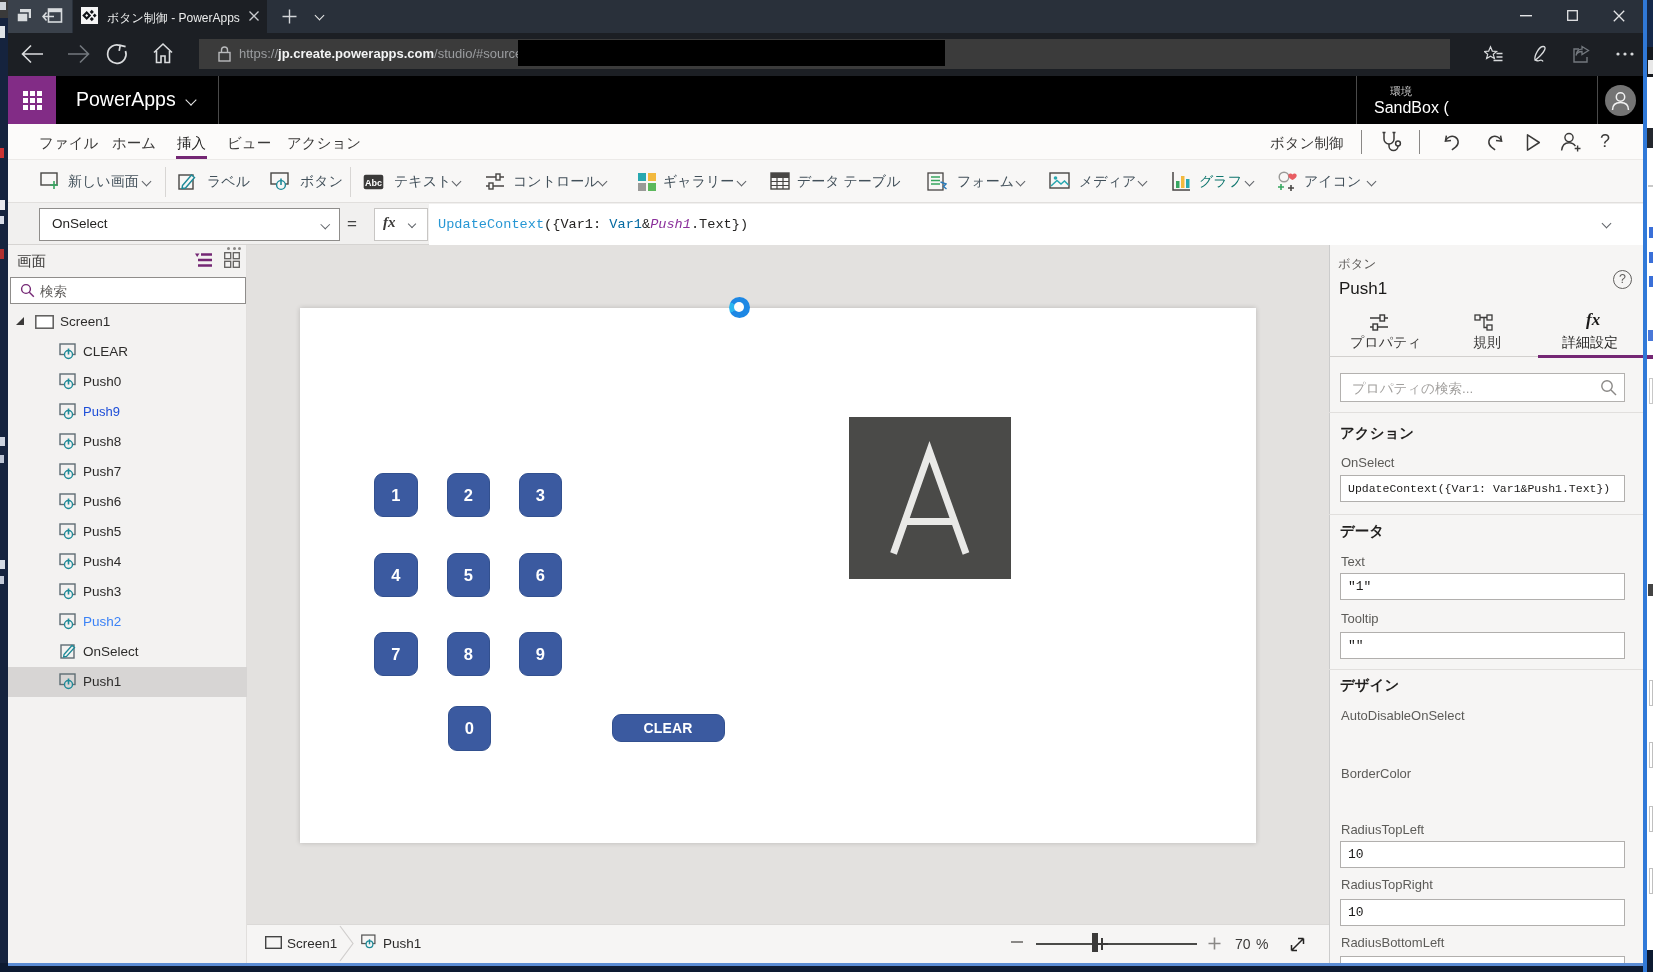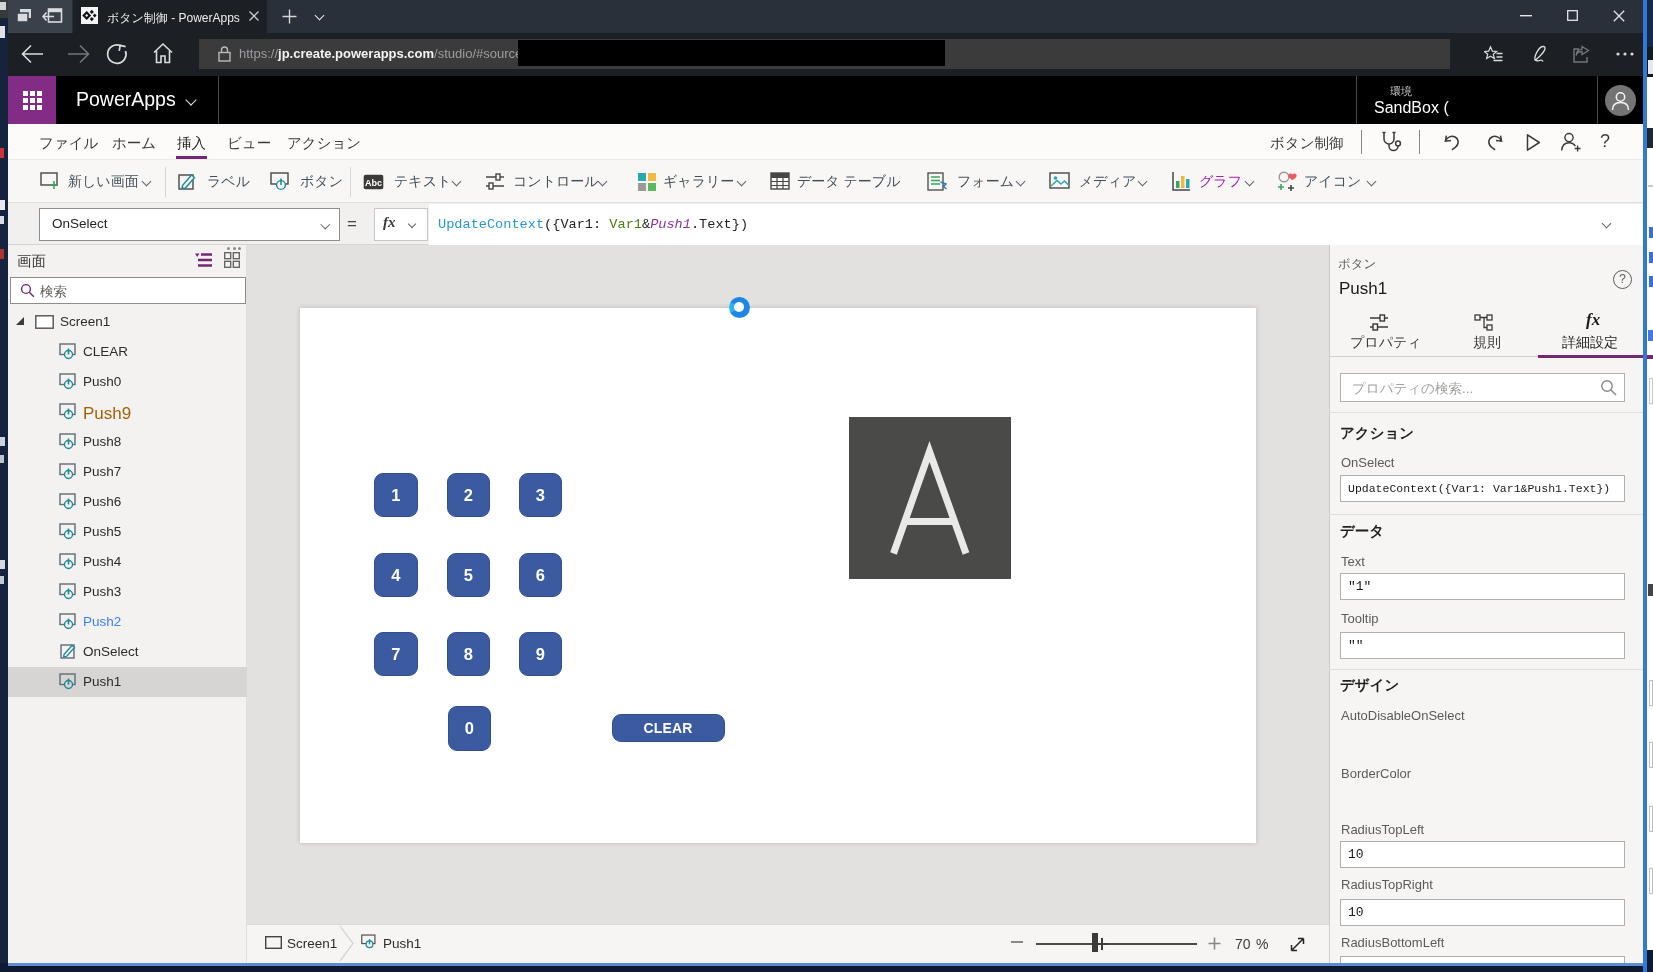--- a/index.html
+++ b/index.html
@@ -260,41 +260,41 @@
  <path d="M2 14 L8 8.5 L12 12 L15.5 9 L19.5 13" fill="none" stroke="#28a8b0" stroke-width="1.5"></path>
 </svg>
 <div class="abs" style="left:1079px;top:173px;font-size:14px;color:#42505a;">メディア</div>
 <div class="chev" style="left:1139px;top:178px;"></div>
 <svg class="abs" style="left:1172px;top:171px;" width="19" height="20" viewBox="0 0 19 20">
  <path d="M1 1 V19 H18" stroke="#484644" stroke-width="1.5" fill="none"></path>
  <rect x="4" y="10" width="3.5" height="7" fill="#37a660"></rect>
  <rect x="9" y="5" width="3.5" height="12" fill="#f2b93e"></rect>
  <rect x="14" y="8" width="3.5" height="9" fill="#28a8b0"></rect>
 </svg>
-<div class="abs" style="left:1199px;top:173px;font-size:14px;color:#a21caf;">グラフ</div>
+<div class="abs" style="left:1199px;top:173px;font-size:14px;color:#0f766e;">グラフ</div>
 <div class="chev" style="left:1246px;top:178px;"></div>
 <svg class="abs" style="left:1277px;top:171px;" width="22" height="21" viewBox="0 0 22 21">
  <circle cx="7" cy="6" r="4.8" fill="none" stroke="#9a9a98" stroke-width="1.4"></circle>
  <path d="M15.5 3.5 C16.5 2 19 2.2 19.6 4 C20.2 5.8 18 7.8 15.5 9 C13 7.8 10.8 5.8 11.4 4 C12 2.2 14.5 2 15.5 3.5 Z" fill="#e85d62"></path>
  <path d="M4 13 V19 M1 16 H7" stroke="#37a660" stroke-width="1.6"></path>
  <path d="M14 14 V20 M11 17 H17" stroke="#484644" stroke-width="1.6"></path>
 </svg>
 <div class="abs" style="left:1304px;top:173px;font-size:14px;color:#42505a;">アイコン</div>
 <div class="chev" style="left:1368px;top:178px;"></div>
 
 <div class="abs" style="left:8px;top:203px;width:1635px;height:42px;background:#f1f0ef;border-bottom:1px solid #d6d4d2;"></div>
 <div class="abs" style="left:39px;top:208px;width:301px;height:33px;background:#fff;border:1px solid #8f8d8b;"></div>
 <div class="abs" style="left:52px;top:216px;font-size:13.5px;color:#252423;">OnSelect</div>
 <div class="chev" style="left:322px;top:221px;width:6.5px;height:6.5px;"></div>
 <div class="abs" style="left:347px;top:214px;font-size:17px;color:#444;">=</div>
 <div class="abs" style="left:374px;top:208px;width:54px;height:33px;background:#fff;border:1px solid #c8c6c4;"></div>
 <div class="abs" style="left:383px;top:214px;font-size:15px;color:#3b3a39;font-family:'Liberation Serif',serif;font-style:italic;font-weight:bold;">fx</div>
 <div class="chev" style="left:409px;top:221px;width:6px;height:6px;"></div>
 <div class="abs" style="left:429px;top:204px;width:1214px;height:41px;background:#fff;"></div>
-<div class="abs mono" style="left:438px;top:217px;font-size:13.6px;color:#252423;"><span style="color:#2797d4;">UpdateContext</span>({Var1: <span style="color:#4d7c0f;">Var1</span>&amp;<span style="color:#8b309b;font-style:italic;">Push1</span>.Text})</div>
+<div class="abs mono" style="left:438px;top:217px;font-size:13.6px;color:#252423;"><span style="color:#2797d4;">UpdateContext</span>({Var1: <span style="color:#0369a1;">Var1</span>&amp;<span style="color:#8b309b;font-style:italic;">Push1</span>.Text})</div>
 <div class="chev" style="left:1603px;top:220px;"></div>
 
 <div class="abs" style="left:247px;top:245px;width:1082px;height:679px;background:#e3e1df;"></div>
 <div class="abs" style="left:227px;top:247px;z-index:6;width:3px;height:3px;border-radius:50%;background:#8a8886;"></div>
 <div class="abs" style="left:232.5px;top:247px;z-index:6;width:3px;height:3px;border-radius:50%;background:#8a8886;"></div>
 <div class="abs" style="left:238px;top:247px;z-index:6;width:3px;height:3px;border-radius:50%;background:#8a8886;"></div>
 
 <div class="abs" style="left:300px;top:308px;width:956px;height:535px;background:#fff;box-shadow:0 0 5px rgba(0,0,0,0.18);"></div>
 
 <div class="abs" style="left:728.5px;top:296.5px;width:21px;height:21px;border-radius:50%;background:conic-gradient(from 0deg,#1d87e4 0deg 238deg,#29b5f0 238deg 302deg,#1d87e4 302deg 360deg);"></div>
@@ -387,21 +387,21 @@
  <rect x="1" y="1" width="15" height="10.5" fill="none" stroke="#5e6d74" stroke-width="1.4"></rect>
  <circle cx="9.5" cy="11.5" r="4" fill="#f3f2f1" stroke="#1e8a98" stroke-width="1.4"></circle>
  <path d="M9.5 5.5 V11.5" stroke="#1e8a98" stroke-width="1.6"></path>
 </svg>
 <div class="abs" style="left:83px;top:374px;font-size:13.5px;color:#2d2c2b;">Push0</div>
 <svg class="abs" style="left:59px;top:403px;" width="19" height="17" viewBox="0 0 19 17">
  <rect x="1" y="1" width="15" height="10.5" fill="none" stroke="#5e6d74" stroke-width="1.4"></rect>
  <circle cx="9.5" cy="11.5" r="4" fill="#f3f2f1" stroke="#1e8a98" stroke-width="1.4"></circle>
  <path d="M9.5 5.5 V11.5" stroke="#1e8a98" stroke-width="1.6"></path>
 </svg>
-<div class="abs" style="left:83px;top:404px;font-size:17px;color:#a16207;">Push9</div>
+<div class="abs" style="left:83px;top:404px;font-size:13px;color:#1d4ed8;">Push9</div>
 <svg class="abs" style="left:59px;top:433px;" width="19" height="17" viewBox="0 0 19 17">
  <rect x="1" y="1" width="15" height="10.5" fill="none" stroke="#5e6d74" stroke-width="1.4"></rect>
  <circle cx="9.5" cy="11.5" r="4" fill="#f3f2f1" stroke="#1e8a98" stroke-width="1.4"></circle>
  <path d="M9.5 5.5 V11.5" stroke="#1e8a98" stroke-width="1.6"></path>
 </svg>
 <div class="abs" style="left:83px;top:434px;font-size:13.5px;color:#2d2c2b;">Push8</div>
 <svg class="abs" style="left:59px;top:463px;" width="19" height="17" viewBox="0 0 19 17">
  <rect x="1" y="1" width="15" height="10.5" fill="none" stroke="#5e6d74" stroke-width="1.4"></rect>
  <circle cx="9.5" cy="11.5" r="4" fill="#f3f2f1" stroke="#1e8a98" stroke-width="1.4"></circle>
  <path d="M9.5 5.5 V11.5" stroke="#1e8a98" stroke-width="1.6"></path>

